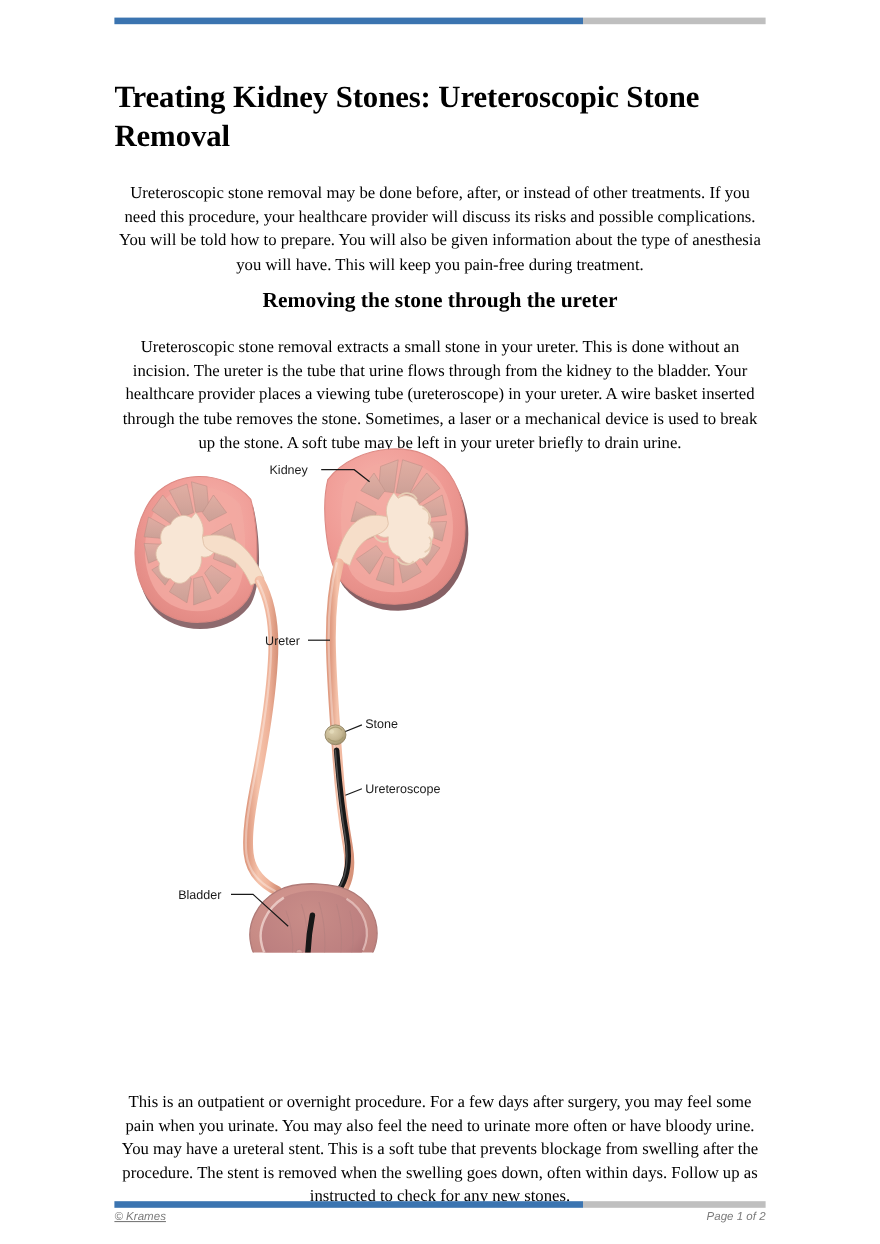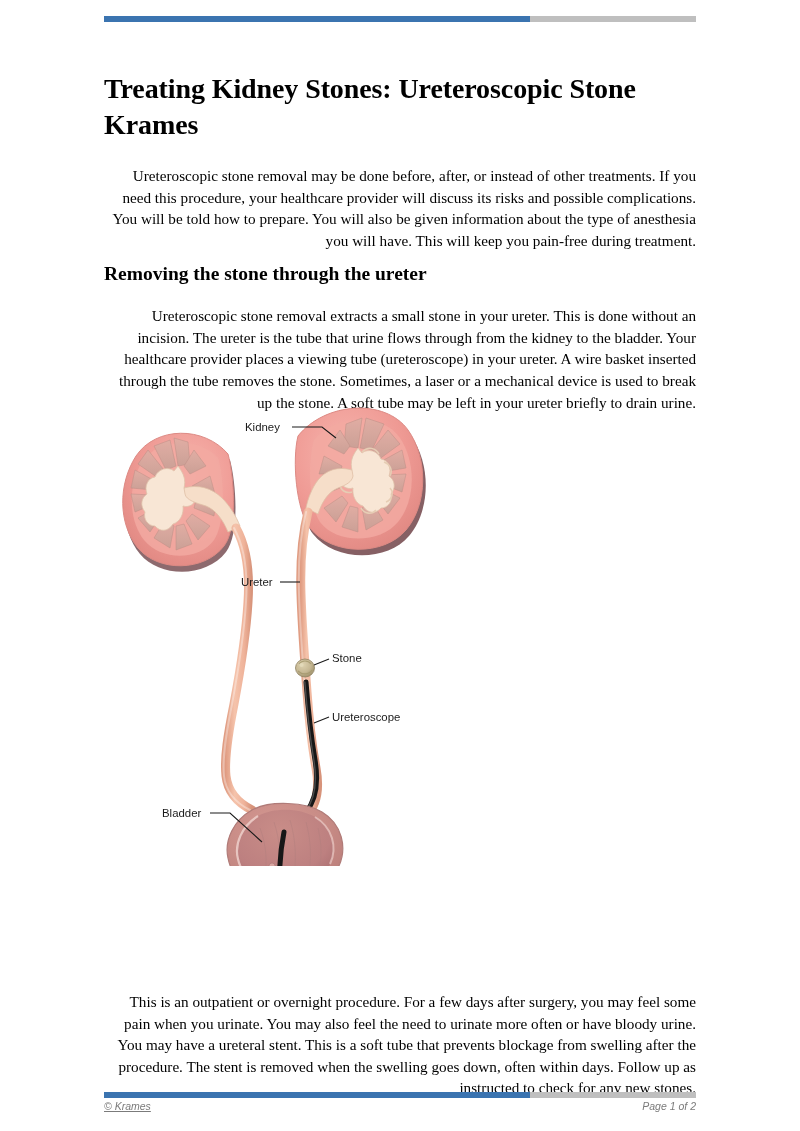--- a/index.html
+++ b/index.html
@@ -54,35 +54,35 @@
     letter-spacing: -0.1px;
   }
 
   
   .para {
     position: absolute;
     left: 104px;
     width: 592px;
     font-size: 15.2px;
     line-height: 1.42;
-    text-align: right;
+    text-align: center;
   }
   #intro-paragraph { top: 150px; }
   #ureter-paragraph { top: 290px; }
   #recovery-paragraph { top: 951px; margin-top: 40px; }
 
   .section-heading {
     position: absolute;
     left: 104px;
     width: 592px;
     font-size: 19.5px;
     font-weight: bold;
     line-height: 1.2;
   }
-  #heading-removing { top: 246px; }
+  #heading-removing { top: 246px; text-align: center; }
   #heading-recovery { top: 901px; }
 
   
   #anatomy-figure {
     position: absolute;
     left: 100px;
     top: 396px;
     width: 340px;
     height: 470px;
     text-align: center;
@@ -110,21 +110,21 @@
 </head>
 <body>
 
 <div class="page">
 
   <div class="rule" id="header-rule">
     <div class="seg-blue" id="header-rule-blue" style="width: 72%; background: rgb(59, 116, 176);"></div>
     <div class="seg-gray" style="background: rgb(191, 191, 191);"></div>
   </div>
 
-  <h1 class="doc-title">Treating Kidney Stones: Ureteroscopic Stone Krames</h1>
+  <h1 class="doc-title">Treating Kidney Stones: Ureteroscopic Stone Removal</h1>
 
   <p class="para" id="intro-paragraph">Ureteroscopic stone removal may be done before, after, or instead of other treatments. If you need this procedure, your healthcare provider will discuss its risks and possible complications. You will be told how to prepare. You will also be given information about the type of anesthesia you will have. This will keep you pain-free during treatment.</p>
 
   <h2 class="section-heading" id="heading-removing">Removing the stone through the ureter</h2>
   <p class="para" id="ureter-paragraph">Ureteroscopic stone removal extracts a small stone in your ureter. This is done without an incision. The ureter is the tube that urine flows through from the kidney to the bladder. Your healthcare provider places a viewing tube (ureteroscope) in your ureter. A wire basket inserted through the tube removes the stone. Sometimes, a laser or a mechanical device is used to break up the stone. A soft tube may be left in your ureter briefly to drain urine.</p>
 
   <div id="anatomy-figure">
     <svg width="340" height="470" viewBox="0 0 340 470" xmlns="http://www.w3.org/2000/svg">
       <defs>
         <radialGradient id="cortexGrad" cx="40%" cy="32%" r="72%">

